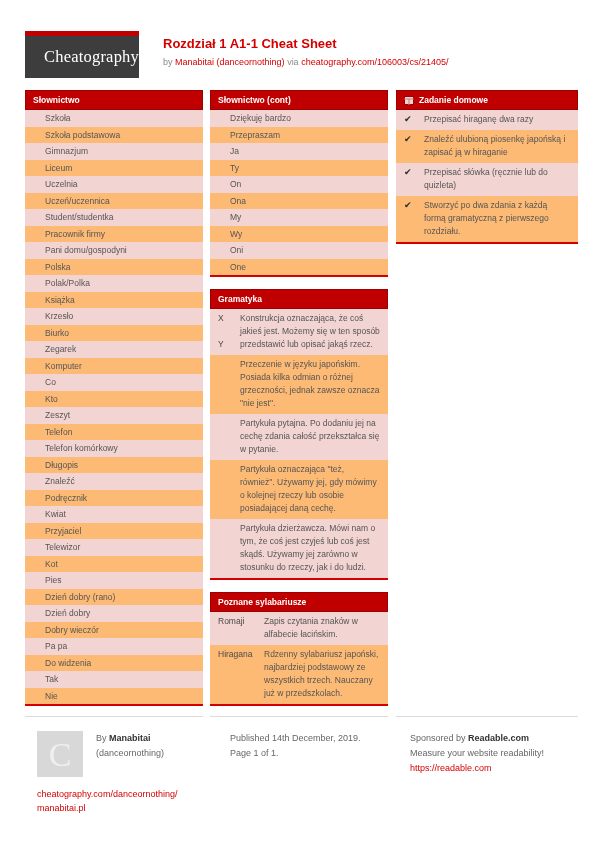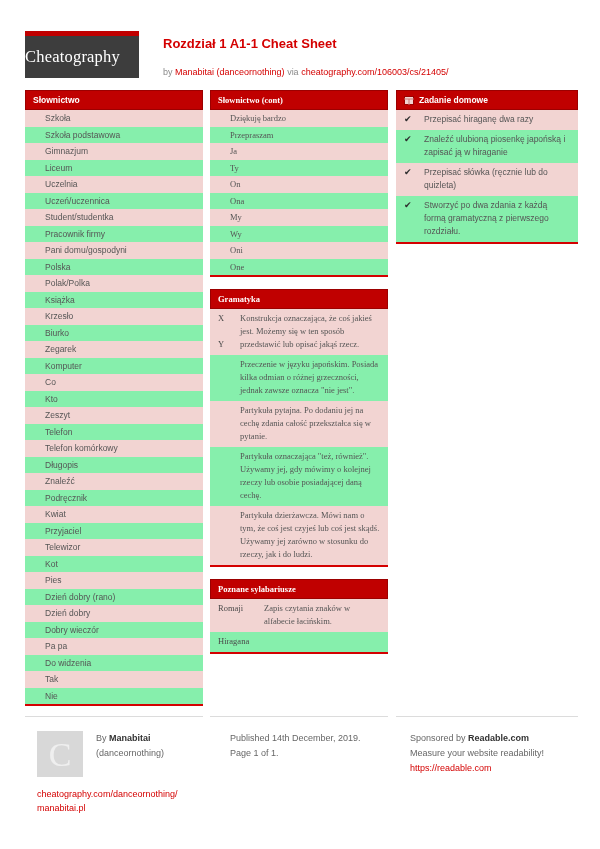--- a/index.html
+++ b/index.html
@@ -13,33 +13,33 @@
   html,body{width:600px;height:849px;}
   body{
     position:relative;background:#ffffff;
     font-family:"Liberation Sans",sans-serif;
     -webkit-font-smoothing:antialiased;
   }
   
   .logo{
     position:absolute;left:25px;top:31px;width:114px;height:47px;
     background:var(--logo-bg);border-top:5px solid var(--header-red);
-    display:flex;align-items:center;justify-content:flex-start;
+    display:flex;align-items:center;justify-content:flex-end;
   }
   .logo span{color:#fff;font-family:"Liberation Serif",serif;font-size:16.5px;letter-spacing:.2px;}
   .title-block{position:absolute;left:163px;top:36px;width:420px;}
   .sheet-title{font-size:13px;font-weight:700;color:var(--accent-red);}
-  .byline{margin-top:16px;font-size:9px;color:#8a8a8a;}
+  .byline{margin-top:6px;font-size:9px;color:#8a8a8a;}
   .byline .red{color:var(--accent-red);text-decoration:none;cursor:pointer;}
   
   .col{position:absolute;top:90px;}
   #col1{left:25px;width:178px;}
-  #col2{left:210px;width:178px;font-family:Liberation Serif, serif;}
+  #col2{left:210px;width:178px;}
   #col3{left:396px;width:182px;}
-  .panel{border-bottom:2px solid var(--accent-red);margin-bottom:12px;background:#86efac;}
+  .panel{border-bottom:2px solid var(--accent-red);margin-bottom:12px;background:#fdba74;}
   .panel-header{
     background:var(--header-red);border:1px solid #9c0000;
     color:#fff;font-size:8.5px;font-weight:bold;
     padding:4px 7px;display:flex;align-items:center;gap:5px;
   }
   .alt{background:var(--row-pink);}
   .vrow{font-size:8.5px;color:var(--text-gray);padding:4px 20px 3px;line-height:9.5px;}
   .grow,.srow,.hrow{display:flex;font-size:8.5px;color:var(--text-gray);line-height:13px;padding:3px 8px 4px;}
   .grow .term{width:22px;flex:none;display:flex;flex-direction:column;gap:13px;color:#4a4a4a;}
   .grow .desc,.srow .desc,.hrow .desc{flex:1;}
@@ -181,20 +181,21 @@
     <div class="panel-header">
       <span>Poznane sylabariusze</span>
     </div>
     <div>
         <div class="srow alt">
           <div class="term">Romaji</div>
           <div class="desc">Zapis czytania znaków w alfabecie łacińskim.</div>
         </div>
         <div class="srow">
           <div class="term">Hiragana</div>
+          <div class="desc">Rdzenny sylabariusz japoński, najbardziej podstawowy ze wszystkich trzech. Nauczany już w przedszkolach.</div>
         </div>
       </div>
   </div>
 </div>
 
 <div class="col" id="col3">
   <div class="panel">
     <div class="panel-header">
       <svg class="hw-icon" width="10" height="9" viewBox="0 0 10 9">
         <rect x="0.5" y="0.5" width="9" height="8" fill="#F2D4D2" stroke="#9c0000" stroke-width="1"></rect>

